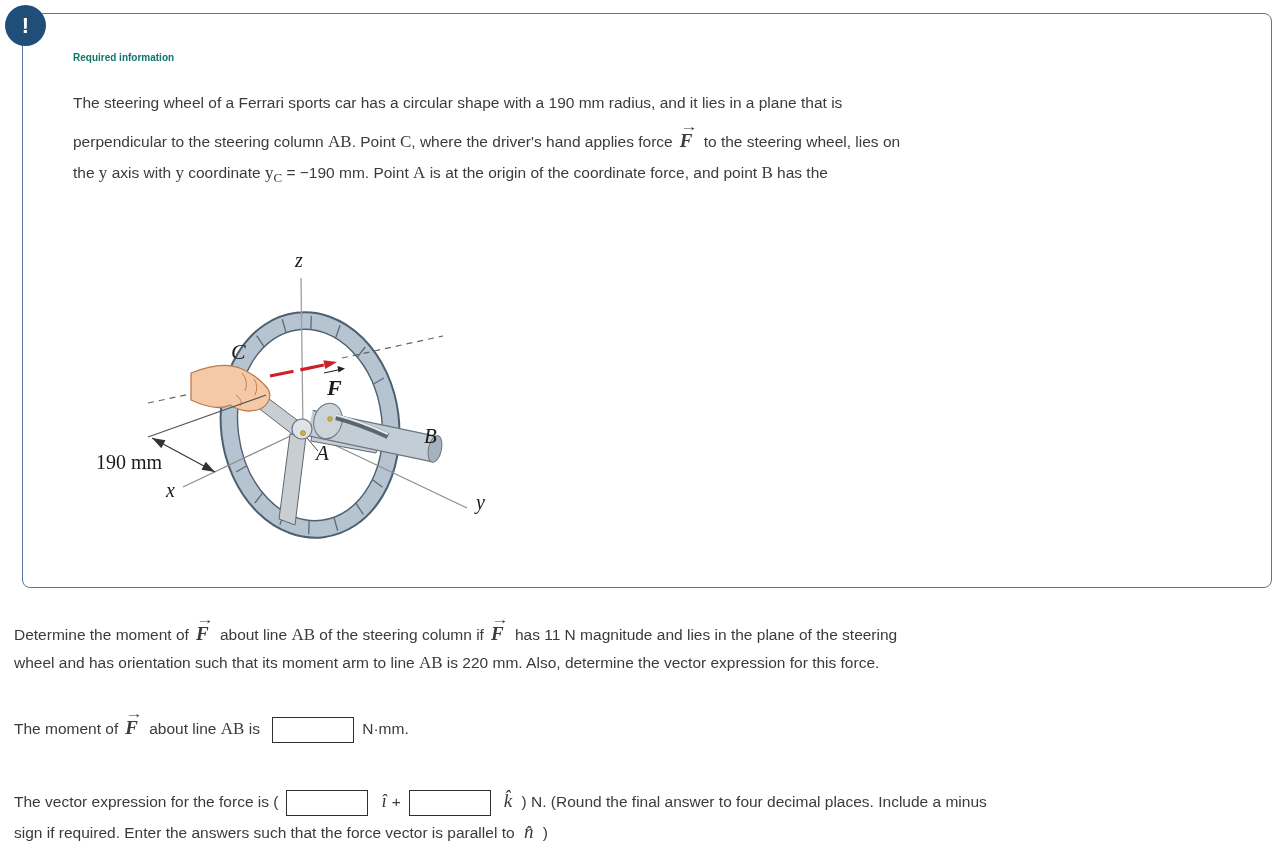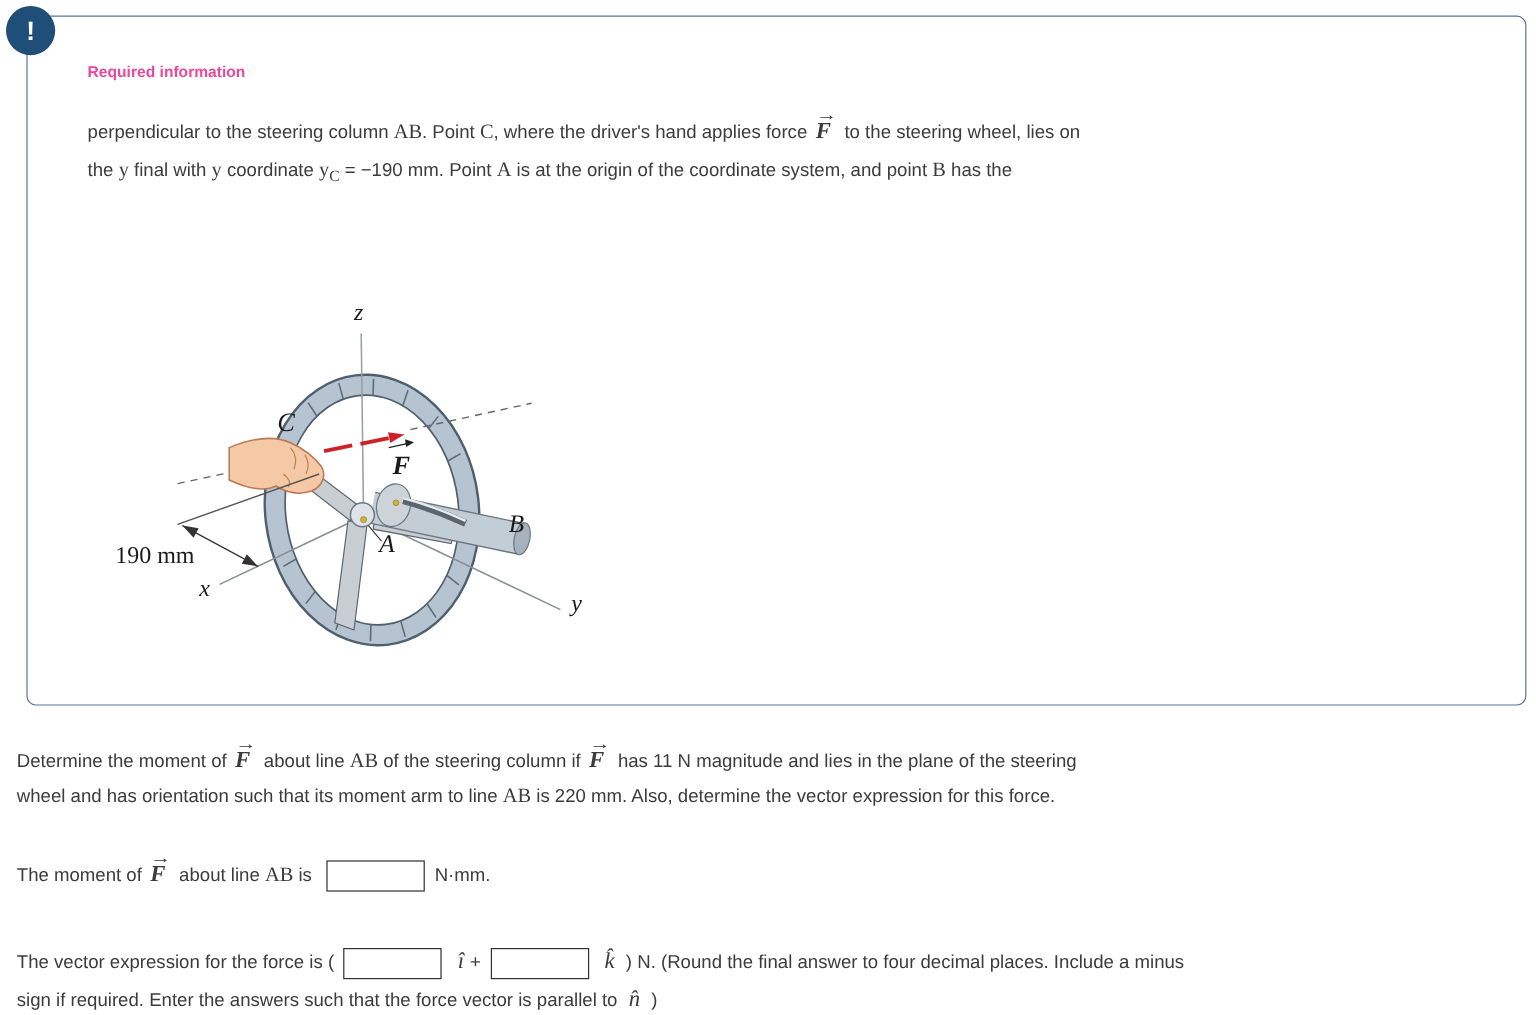--- a/index.html
+++ b/index.html
@@ -14,21 +14,21 @@
     background:#1f4e79; border-radius:50%; z-index:5;
     display:flex; align-items:center; justify-content:center;
     color:#fff; font-weight:bold; font-size:22px;
   }
   .info-box {
     position:absolute; left:22px; top:13px; width:1250px; height:575px;
     border:1.6px solid #54779f; border-radius:8px; background:#fff;
   }
   .box-heading {
     position:absolute; left:50px; top:38px;
-    color:#ec4899; font-weight:bold; font-size:13px;
+    color:#0f766e; font-weight:bold; font-size:10px;
   }
   .box-para { position:absolute; left:50px; top:73px; width:1170px; }
   .pline { line-height:31px; white-space:nowrap; }
   .pline.vecline { margin-top:7px; }
   .mi { font-family:"Liberation Serif", serif; font-size:17px; }
   .msub { font-size:13px; vertical-align:-4px; }
   .vec { display:inline-block; position:relative; margin:0 7px; }
   .vec-letter { font-family:"Liberation Serif", serif; font-style:italic; font-weight:600; font-size:19px; }
   .vec-arrow {
     position:absolute; left:0px; top:-14px; font-size:13px; color:#333;
@@ -54,25 +54,28 @@
 <div class="page">
 
   <div class="alert-circle">
     <span>!</span>
   </div>
 
   <div class="info-box">
     <div class="box-heading">Required information</div>
 
     <div class="box-para">
+      <div class="pline">
+        <span>The steering wheel of a Ferrari sports car has a circular shape with a 190 mm radius, and it lies in a plane that is</span>
+      </div>
       <div class="pline vecline">
         <span>perpendicular to the steering column </span><span class="mi">AB</span><span>. Point </span><span class="mi">C</span><span>, where the driver's hand applies force</span><span class="vec"><span class="vec-arrow">→</span><span class="vec-letter">F</span></span><span> to the steering wheel, lies on</span>
       </div>
       <div class="pline">
-        <span>the </span><span class="mi">y</span><span> final with </span><span class="mi">y</span><span> coordinate </span><span class="mi">y</span><span class="mi msub">C</span><span> = −190 mm. Point </span><span class="mi">A</span><span> is at the origin of the coordinate system, and point </span><span class="mi">B</span><span> has the</span>
+        <span>the </span><span class="mi">y</span><span> axis with </span><span class="mi">y</span><span> coordinate </span><span class="mi">y</span><span class="mi msub">C</span><span> = −190 mm. Point </span><span class="mi">A</span><span> is at the origin of the coordinate force, and point </span><span class="mi">B</span><span> has the</span>
       </div>
     </div>
   </div>
 
   <div class="figure-wrap">
     <svg width="450" height="310" viewBox="0 0 450 310">
 
       <g transform="rotate(-7 220 180)">
         <ellipse cx="220" cy="180" rx="89" ry="113" fill="#b6c4d1" stroke="#4e5f6d" stroke-width="2"></ellipse>
         <ellipse cx="220" cy="180" rx="72" ry="96" fill="#ffffff" stroke="#4e5f6d" stroke-width="1.4"></ellipse>

